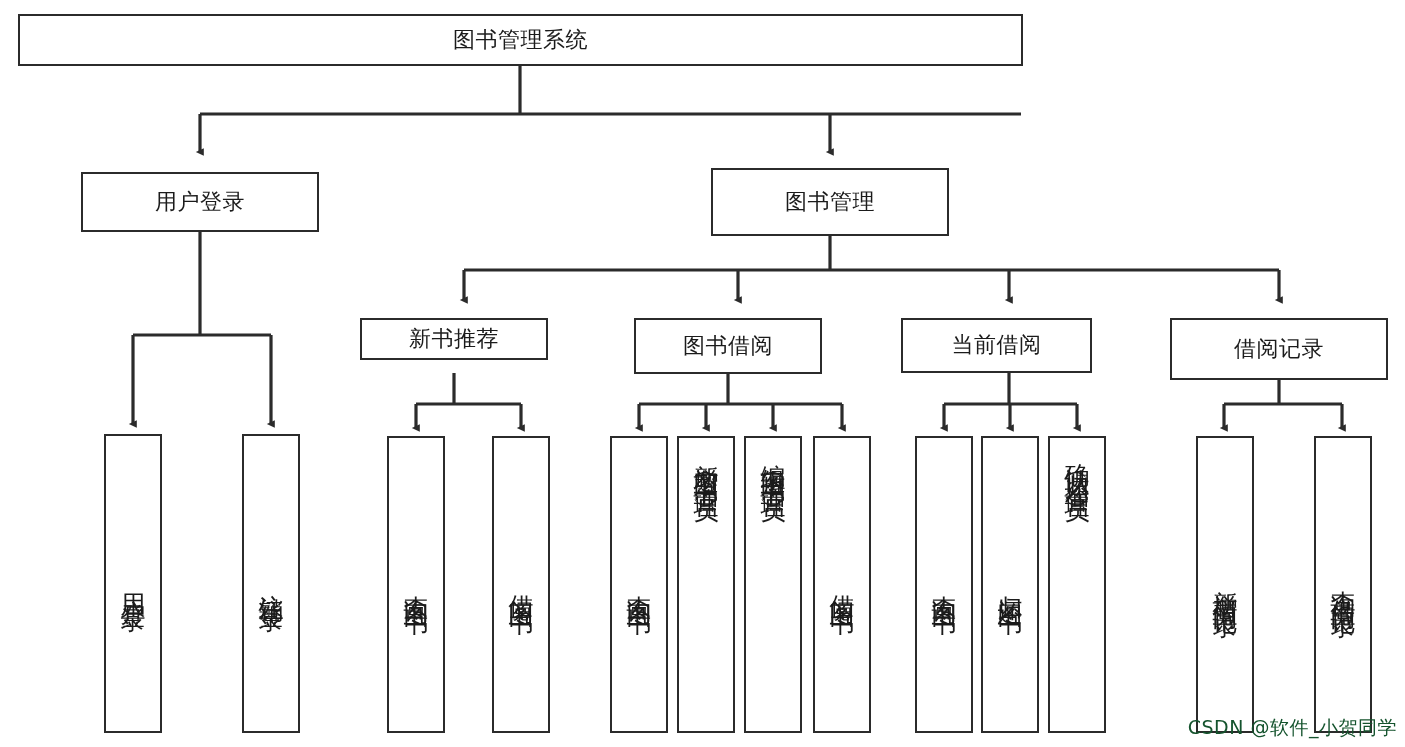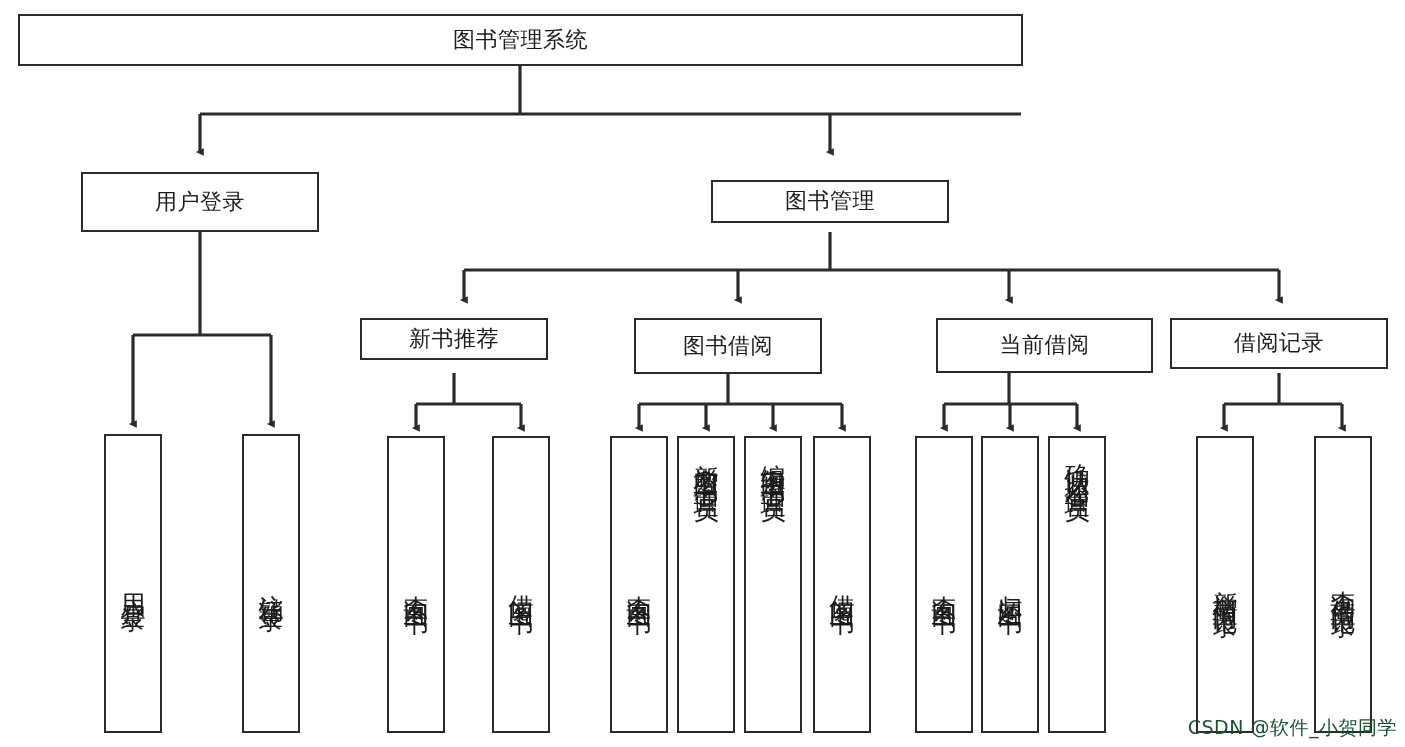--- a/index.html
+++ b/index.html
@@ -137,37 +137,37 @@
   </svg>
 
   <div class="node horiz root" style="left:18px; top:14px; width:1005px; height:52px;">
     <span class="node-label">图书管理系统</span>
   </div>
 
   <div class="node horiz" style="left:81px; top:172px; width:238px; height:60px;">
     <span class="node-label">用户登录</span>
   </div>
 
-  <div class="node horiz" style="left:711px; top:180px; width:238px; height:43px;">
+  <div class="node horiz" style="left:711px; top:168px; width:238px; height:68px;">
     <span class="node-label">图书管理</span>
   </div>
 
   <div class="node horiz" style="left:360px; top:318px; width:188px; height:42px;">
     <span class="node-label">新书推荐</span>
   </div>
 
   <div class="node horiz" style="left:634px; top:318px; width:188px; height:56px;">
     <span class="node-label">图书借阅</span>
   </div>
 
-  <div class="node horiz" style="left:936px; top:318px; width:217px; height:55px;">
+  <div class="node horiz" style="left:901px; top:318px; width:191px; height:55px;">
     <span class="node-label">当前借阅</span>
   </div>
 
-  <div class="node horiz" style="left:1170px; top:318px; width:218px; height:51px;">
+  <div class="node horiz" style="left:1170px; top:318px; width:218px; height:62px;">
     <span class="node-label">借阅记录</span>
   </div>
 
   <div class="node vert centered" style="left:104px; top:434px; width:58px; height:299px;">
     <span class="node-label">用户登录</span>
   </div>
 
   <div class="node vert centered" style="left:242px; top:434px; width:58px; height:299px;">
     <span class="node-label">注销登录</span>
   </div>

